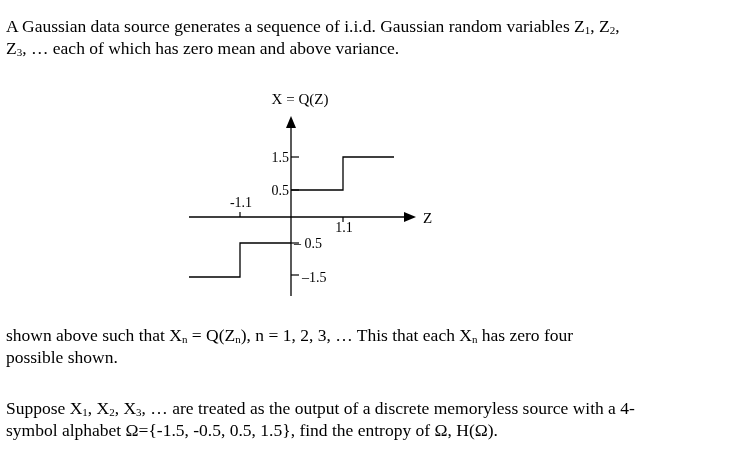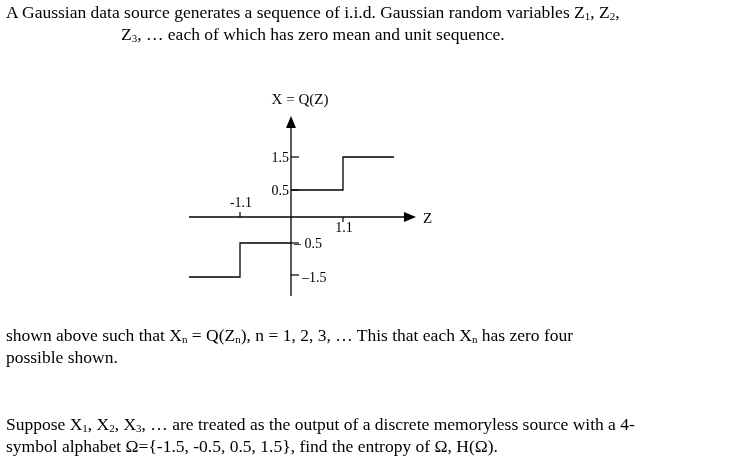--- a/index.html
+++ b/index.html
@@ -6,23 +6,23 @@
   body { width:739px; height:457px; position:relative; overflow:hidden;
          font-family:"Liberation Serif", serif; color:#000; font-size:17.5px; }
   .para { position:absolute; left:6px; line-height:21.5px; white-space:nowrap; }
   sub { font-size:11px; vertical-align:-2px; line-height:0; }
   svg { position:absolute; left:0; top:0; }
   svg text { font-family:"Liberation Serif", serif; }
 </style>
 </head>
 <body>
 
-<div class="para" style="top:2px;text-align:center;">
+<div class="para" style="top:16px;">
   <div><span>A Gaussian data source generates a sequence of i.i.d. Gaussian random variables Z</span><sub>1</sub><span>, Z</span><sub>2</sub><span>,</span></div>
-  <div><span>Z</span><sub>3</sub><span>, … each of which has zero mean and unit sequence.</span></div>
+  <div><span>Z</span><sub>3</sub><span>, … each of which has zero mean and above variance.</span></div>
 </div>
 
 <svg width="739" height="457">
   <text x="300" y="104" font-size="15" text-anchor="middle">X = Q(Z)</text>
 
   <line x1="189" y1="217" x2="406" y2="217" stroke="#000" stroke-width="1.3"></line>
   <polygon points="416,217 404,212 404,222" fill="#000"></polygon>
   <line x1="291" y1="296" x2="291" y2="126" stroke="#000" stroke-width="1.3"></line>
   <polygon points="291,116 286,128 296,128" fill="#000"></polygon>
   <text x="423" y="223" font-size="15">Z</text>
@@ -43,16 +43,16 @@
   <text x="302" y="282" font-size="14">–1.5</text>
   <text x="241" y="207" font-size="14" text-anchor="middle">-1.1</text>
   <text x="344" y="232" font-size="14" text-anchor="middle">1.1</text>
 </svg>
 
 <div class="para" style="top:325px;">
   <div><span>shown above such that X</span><sub>n</sub><span> = Q(Z</span><sub>n</sub><span>), n = 1, 2, 3, …  This that each X</span><sub>n</sub><span> has zero four</span></div>
   <div>possible shown.</div>
 </div>
 
-<div class="para" style="top:414px;">
+<div class="para" style="top:398px;">
   <div><span>Suppose X</span><sub>1</sub><span>, X</span><sub>2</sub><span>, X</span><sub>3</sub><span>, … are treated as the output of a discrete memoryless source with a 4-</span></div>
   <div>symbol alphabet Ω={-1.5, -0.5, 0.5, 1.5}, find the entropy of Ω, H(Ω).</div>
 </div>
 
 </body></html>

